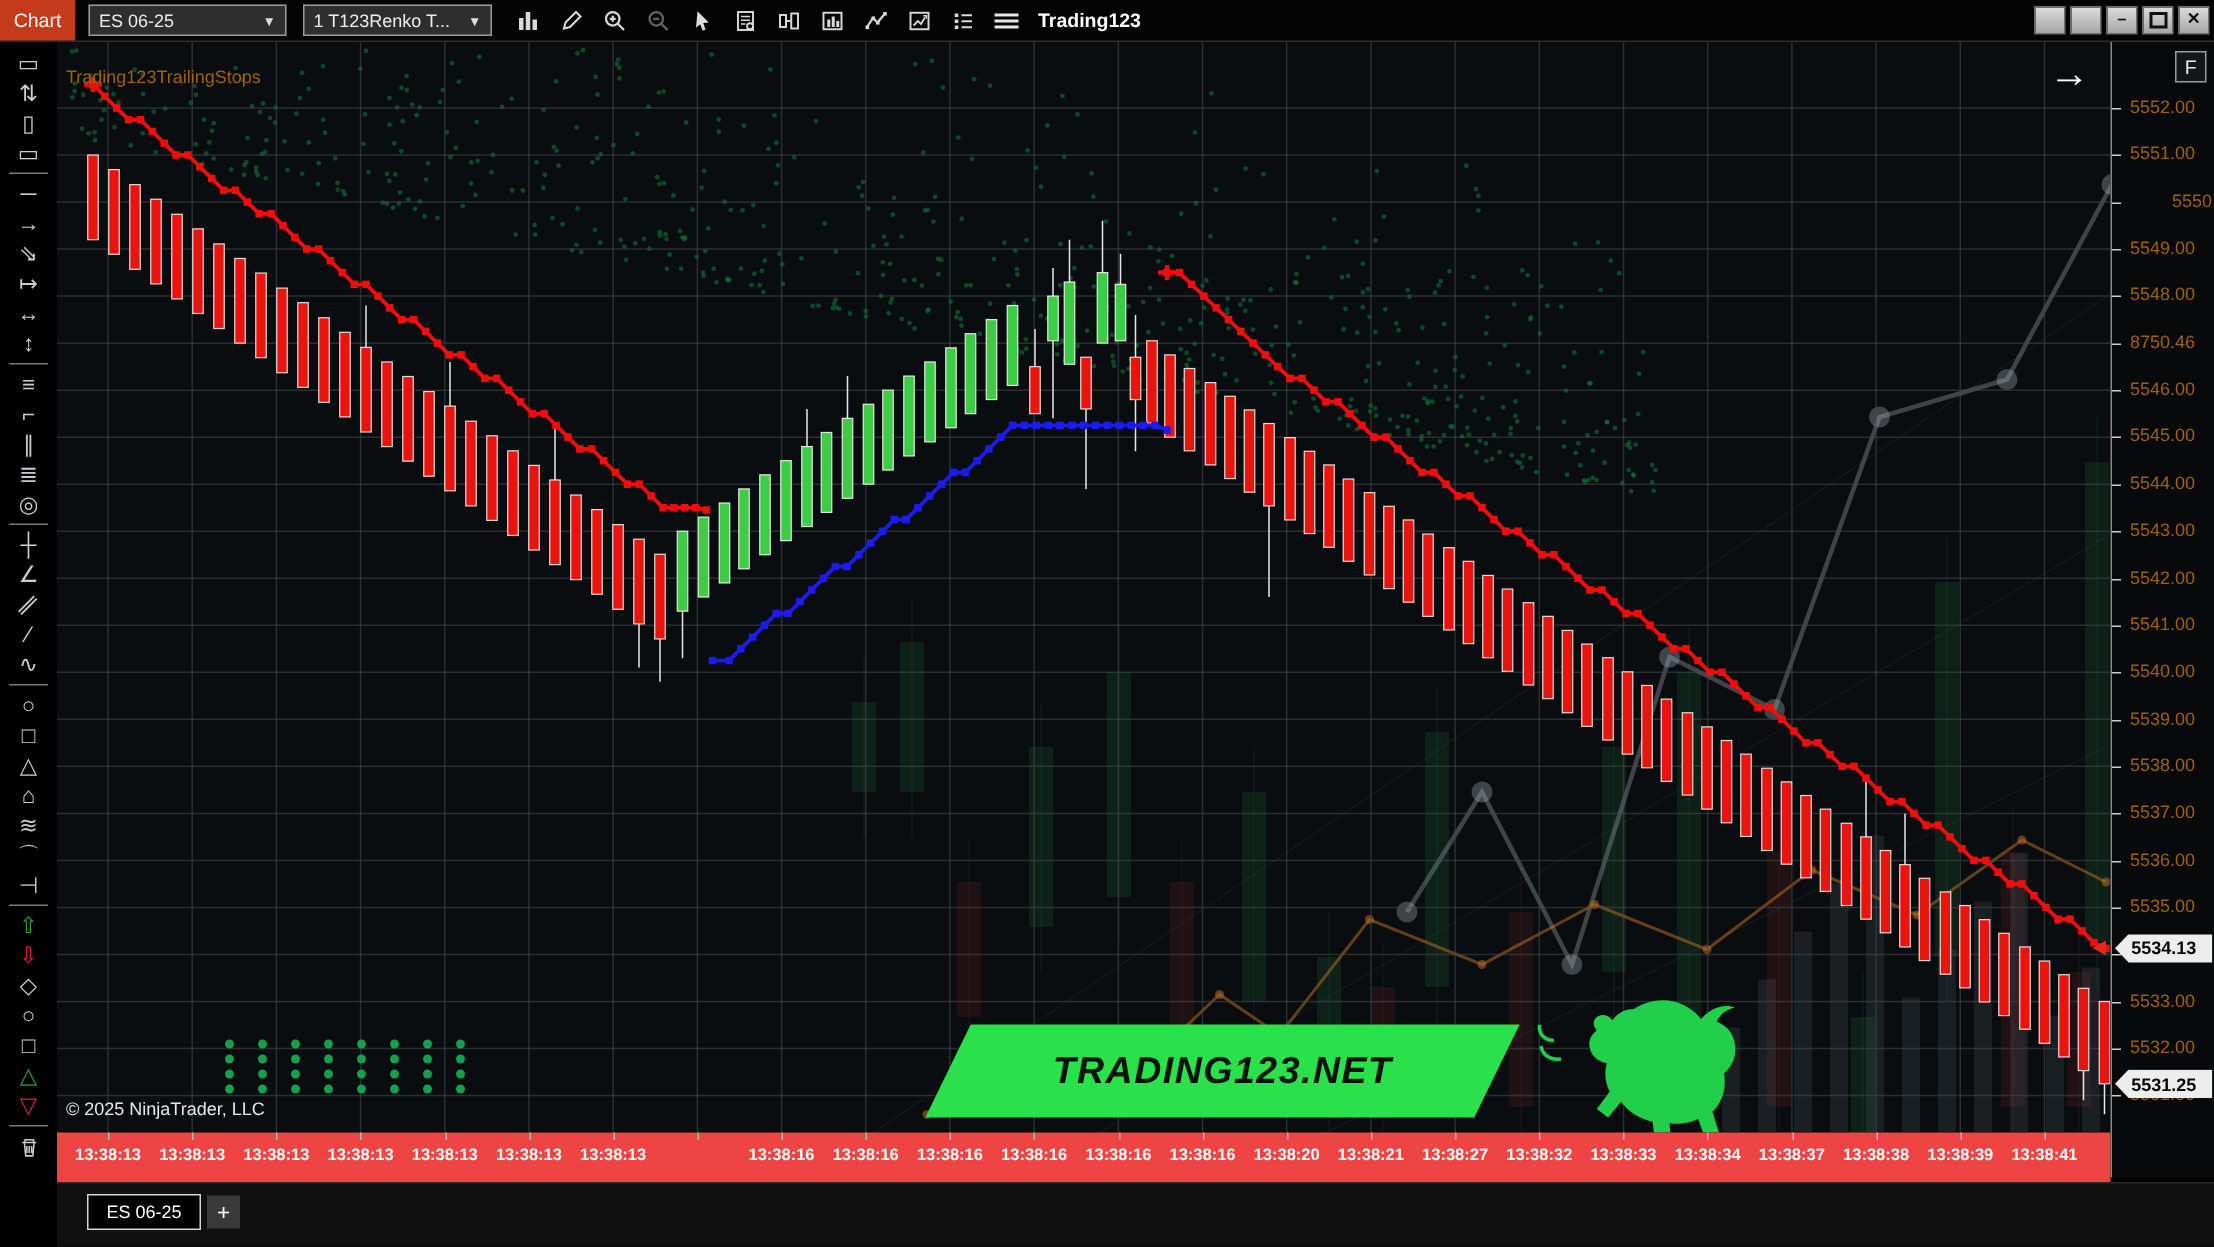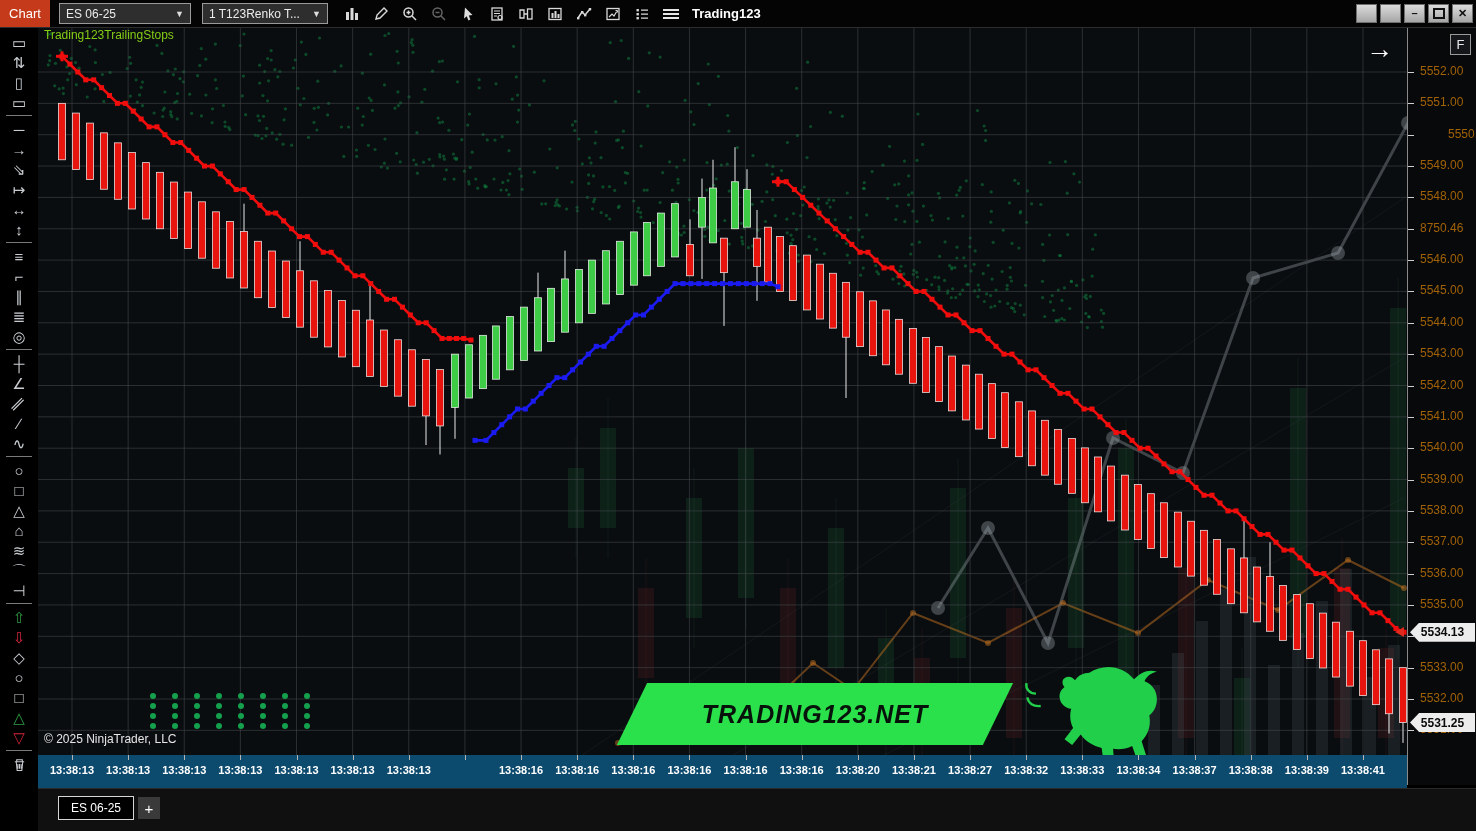--- a/index.html
+++ b/index.html
@@ -28,42 +28,42 @@
   
   .sidebar{position:absolute;left:0;top:27px;width:38px;height:804px;background:#000;z-index:35;
            display:flex;flex-direction:column;align-items:center;padding-top:5px;box-sizing:border-box;}
   .sbicon{height:20px;width:26px;display:flex;align-items:center;justify-content:center;
           font-size:15px;color:#c9cdd1;line-height:1;}
   .sbsep{width:26px;border-top:1px solid #7a7a7a;margin:3px 0;}
   .rot45{transform:rotate(45deg);}
   
   .plot{position:absolute;left:38px;top:28px;width:1369px;height:727px;background:#0a0d10;overflow:hidden;}
   #chartsvg{position:absolute;left:0;top:0;}
-  .indicator-label{position:absolute;left:6px;top:0;font-size:12px;color:#84cc16;z-index:8;}
+  .indicator-label{position:absolute;left:6px;top:16px;font-size:12px;color:#a16207;z-index:8;}
   .copyright{position:absolute;left:6px;top:704px;font-size:12px;color:#e6e6e6;z-index:8;}
   .goto-arrow{position:absolute;right:14px;top:8px;font-size:27px;color:#fff;z-index:8;line-height:1;}
   .banner{position:absolute;left:594px;top:655px;width:366px;height:62px;background:#2ae04b;
           transform:skewX(-26deg);display:flex;align-items:center;justify-content:center;z-index:9;}
   .banner-text{transform:skewX(26deg);font-style:italic;font-weight:bold;font-size:25px;
                color:#07130a;letter-spacing:1px;white-space:nowrap;}
   .bull{position:absolute;left:982px;top:638px;z-index:9;}
   .stoparrow{position:absolute;left:1357px;width:0;height:0;border-top:5px solid transparent;
              border-bottom:5px solid transparent;border-right:9px solid #e02a1e;z-index:10;}
   
   .price-axis{position:absolute;left:1407px;top:27px;width:69px;height:758px;background:#08090b;
               border-left:1px solid #8a8a8a;z-index:30;box-sizing:border-box;}
   .pl{position:absolute;left:12px;font-size:12px;color:#a16207;white-space:nowrap;}
   .ptick{position:absolute;left:0;width:6px;height:1px;background:#cfcfcf;}
   .ptag{position:absolute;left:2px;width:65px;height:19px;background:#ededed;color:#0a0a0a;
         font-size:12px;font-weight:bold;display:flex;align-items:center;justify-content:center;
         clip-path:polygon(0 50%,14% 0,100% 0,100% 100%,14% 100%);z-index:5;}
   .fbox{position:absolute;right:5px;top:7px;width:19px;height:19px;border:1px solid #9a9a9a;
         background:#15161a;color:#e8e8e8;font-size:13px;display:flex;align-items:center;justify-content:center;}
   
-  .time-axis{position:absolute;left:38px;top:755px;width:1369px;height:33px;background:#0c4a6e;z-index:25;}
+  .time-axis{position:absolute;left:38px;top:755px;width:1369px;height:33px;background:#ef4444;z-index:25;}
   .tl{position:absolute;top:9px;width:64px;text-align:center;font-size:11px;font-weight:bold;color:#fff;}
   .ttick{position:absolute;top:0;width:1px;height:5px;background:#b5b5b5;}
   
   .tabstrip{position:absolute;left:38px;top:788px;width:1438px;height:43px;background:#101010;
             border-top:1px solid #2a2a2a;z-index:25;}
   .tab{position:absolute;left:20px;top:7px;width:76px;height:24px;border:1px solid #d6d6d6;
        color:#fff;font-size:12px;display:flex;align-items:center;justify-content:center;background:#000;box-sizing:border-box;}
   .addtab{position:absolute;left:100px;top:8px;width:22px;height:22px;background:#3a3a3a;color:#fff;
           font-size:15px;display:flex;align-items:center;justify-content:center;}
 </style>

